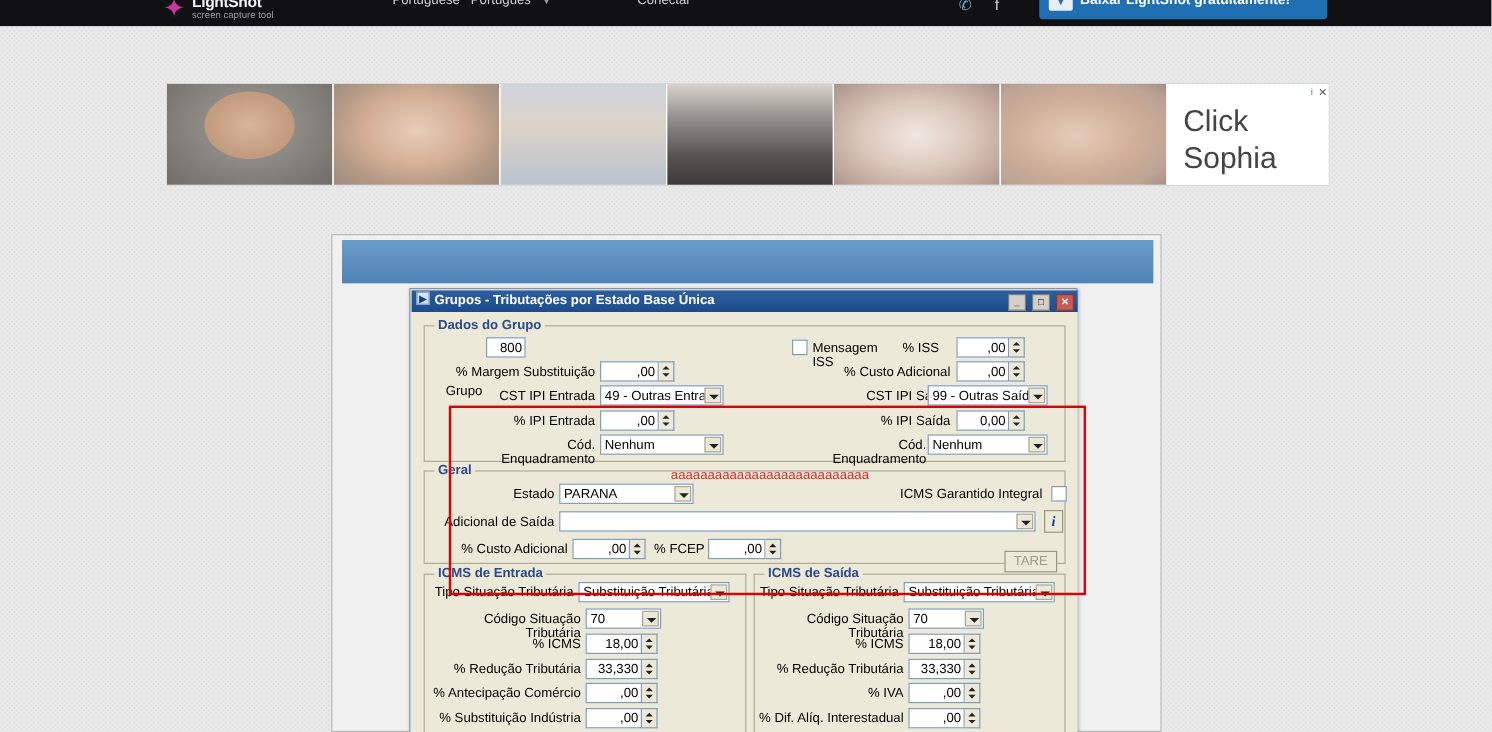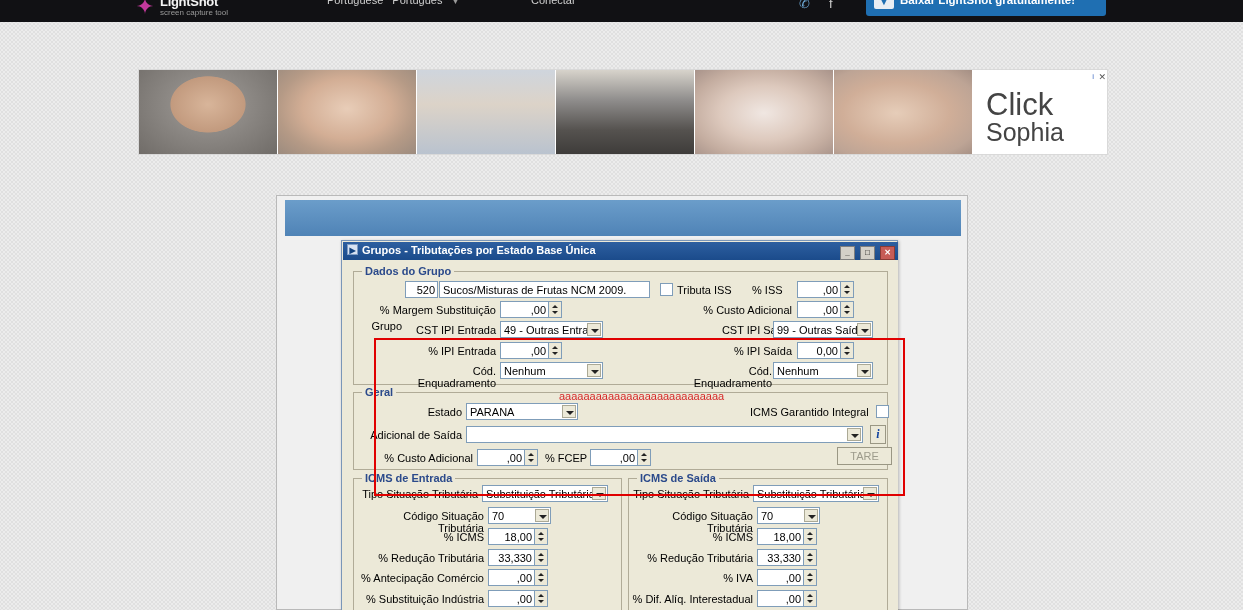--- a/index.html
+++ b/index.html
@@ -76,21 +76,21 @@
   }
   .ad .adbadge {
     position:absolute; right:2px; top:2px; font-size:8px; color:#4a74c6;
   }
   .ad .adclose {
     position:absolute; right:-1px; top:2px; font-size:9px; color:#555;
   }
   .ad .brand {
     position:absolute; left:835px; top:0; width:135px; height:86px; background:#fff;
   }
-  .ad .brand-l1 { position:absolute; left:12px; top:17px; font-size:31px; color:#444; }
+  .ad .brand-l1 { position:absolute; left:12px; top:17px; font-size:25px; color:#444; }
   .ad .brand-l2 { position:absolute; left:12px; top:48px; font-size:25px; color:#444; }
 
   
   .appshell {
     position:absolute; left:276px; top:173px; width:692px; height:415px;
     background:#f0f0f0; border:1px solid #b9b9b9;
   }
   .appshell .bluebar {
     position:absolute; left:8px; top:4px; width:676px; height:36px;
     background:#5b8fc0;
@@ -264,25 +264,24 @@
         <span class="winbtn close">✕</span>
       </span>
     </div>
 
     <div class="dlg-body">
 
       <div class="gbox" style="left:10px; top:11px; width:535px; height:114px;">
         <div class="legend">Dados do Grupo</div>
 
         <div class="lbl" style="left:6px; top:12px; width:42px;margin-top:36px;">Grupo</div>
-        <div class="tb num" style="left:51px; top:9px; width:33px;">520</div>
-        <div class="tb" style="left:85px; top:9px; width:211px;">Sucos/Misturas de Frutas NCM 2009.</div>
+        <div class="tb num" style="left:51px; top:9px; width:33px;">800</div>
 
         <div class="chk" style="left:306px; top:11px;"></div>
-        <div class="lbl left" style="left:323px; top:12px; width:72px;">Tributa ISS</div>
+        <div class="lbl left" style="left:323px; top:12px; width:72px;">Mensagem ISS</div>
         <div class="lbl left" style="left:398px; top:12px; width:40px;">% ISS</div>
         <div class="tb num" style="left:443px; top:9px; width:44px;">,00</div>
         <div class="spin" style="left:487px; top:9px;">
             <i class="up"></i>
             <i class="dn"></i>
           </div>
 
         <div class="lbl" style="left:20px; top:32px; width:122px;">% Margem Substituição</div>
         <div class="tb num" style="left:146px; top:29px; width:49px;">,00</div>
         <div class="spin" style="left:195px; top:29px;">
@@ -364,21 +363,21 @@
             <i class="dn"></i>
           </div>
 
         <div class="lbl left" style="left:191px; top:59px; width:46px;">% FCEP</div>
         <div class="tb num" style="left:236px; top:56px; width:48px;">,00</div>
         <div class="spin" style="left:284px; top:56px;">
             <i class="up"></i>
             <i class="dn"></i>
           </div>
 
-        <div class="btn" style="left:483px; top:54px; width:55px; height:18px; line-height:16px;">TARE</div>
+        <div class="btn" style="left:483px; top:66px; width:44px; height:18px; line-height:16px;">TARE</div>
       </div>
 
       <div class="gbox" style="left:10px; top:218px; width:269px; height:152px;">
         <div class="legend">ICMS de Entrada</div>
 
         <div class="lbl" style="left:2px; top:9px; width:122px;">Tipo Situação Tributária</div>
         <div class="cb" style="left:128px; top:6px; width:126px;">
           <span>Substituição Tributária</span>
           <span class="arr"></span>
         </div>

